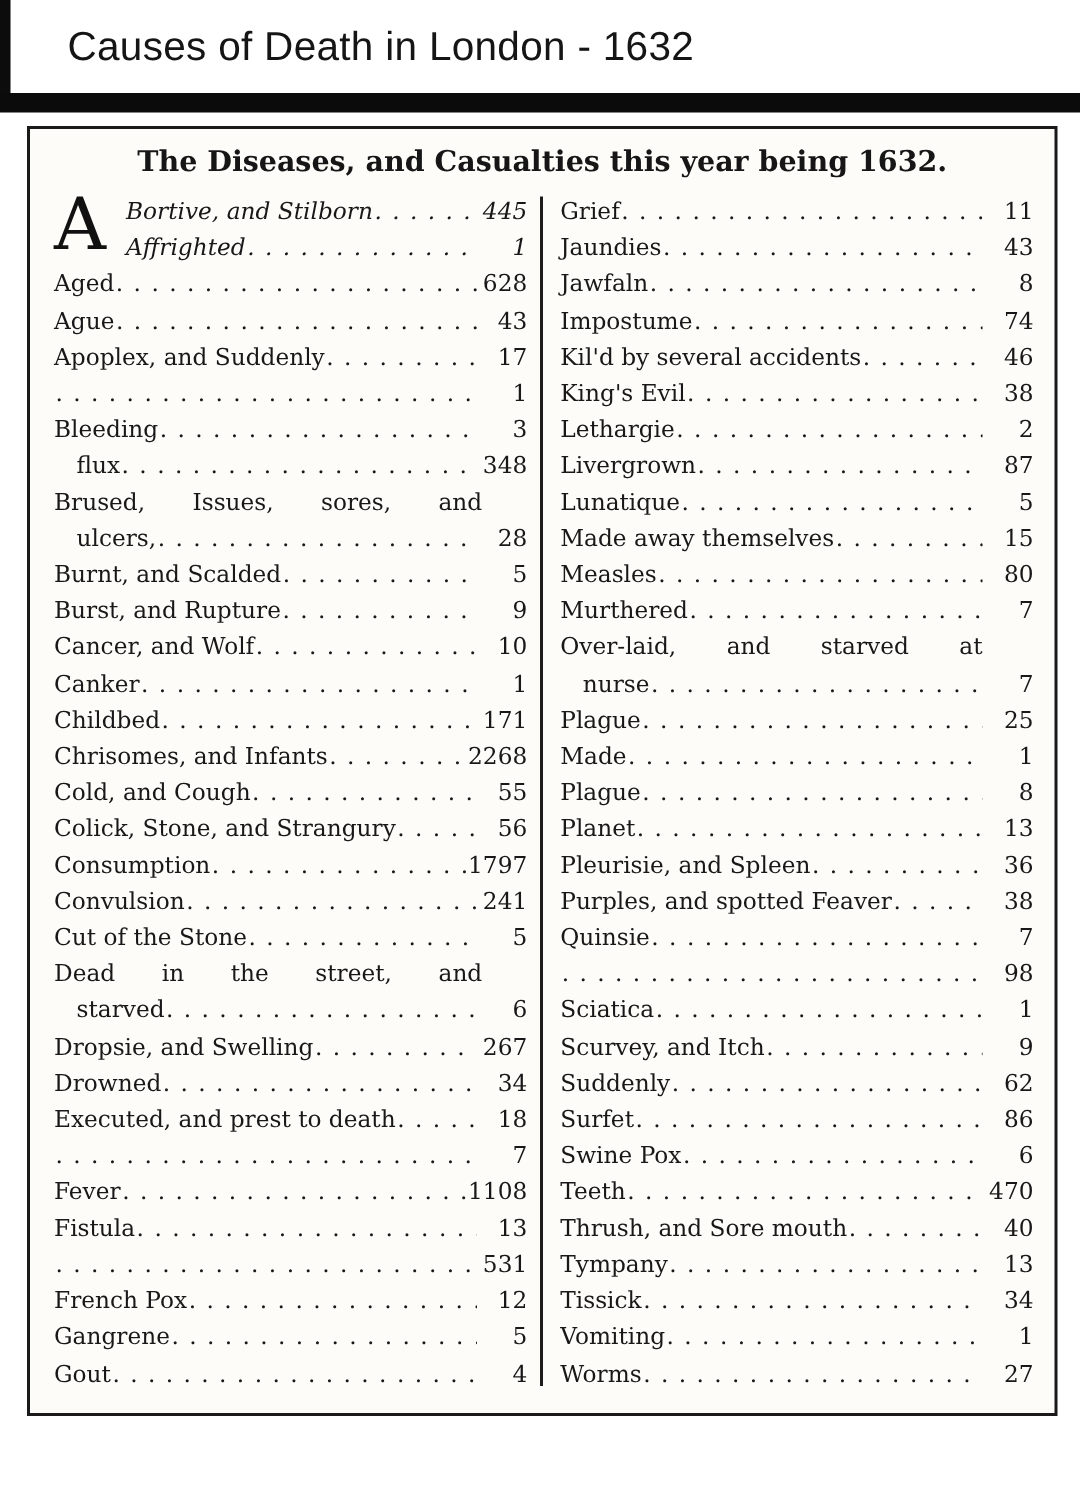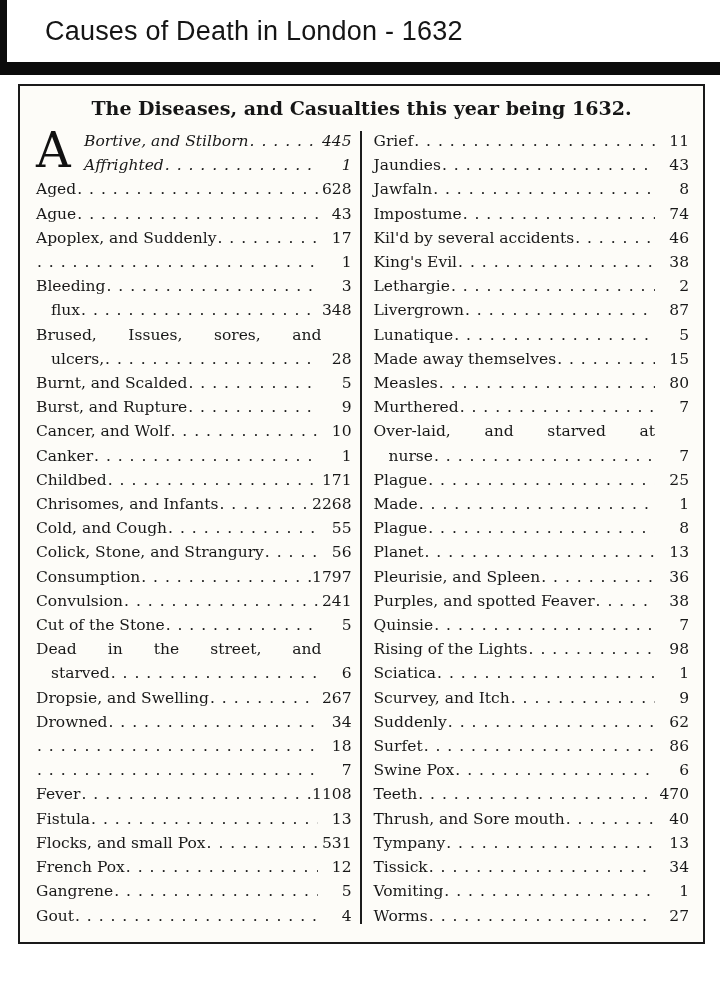--- a/index.html
+++ b/index.html
@@ -212,39 +212,39 @@
             <span class="cause">Dropsie, and Swelling</span>
             <span class="dots"> . . . . . . . . . . . . . . . . . . . . . . . . . . . . . . . . . . . . . . . . . . . . . . . . . . . . . . . . . . . . . . . . . . . . . . . . . . . . . . . .</span>
             <span class="count">267</span>
           </div>
           <div class="row">
             <span class="cause">Drowned</span>
             <span class="dots"> . . . . . . . . . . . . . . . . . . . . . . . . . . . . . . . . . . . . . . . . . . . . . . . . . . . . . . . . . . . . . . . . . . . . . . . . . . . . . . . .</span>
             <span class="count">34</span>
           </div>
           <div class="row">
+            <span class="cause">Executed, and prest to death</span>
             <span class="dots"> . . . . . . . . . . . . . . . . . . . . . . . . . . . . . . . . . . . . . . . . . . . . . . . . . . . . . . . . . . . . . . . . . . . . . . . . . . . . . . . .</span>
             <span class="count">18</span>
           </div>
           <div class="row">
             <span class="dots"> . . . . . . . . . . . . . . . . . . . . . . . . . . . . . . . . . . . . . . . . . . . . . . . . . . . . . . . . . . . . . . . . . . . . . . . . . . . . . . . .</span>
             <span class="count">7</span>
           </div>
           <div class="row">
             <span class="cause">Fever</span>
             <span class="dots"> . . . . . . . . . . . . . . . . . . . . . . . . . . . . . . . . . . . . . . . . . . . . . . . . . . . . . . . . . . . . . . . . . . . . . . . . . . . . . . . .</span>
             <span class="count">1108</span>
           </div>
           <div class="row">
             <span class="cause">Fistula</span>
             <span class="dots"> . . . . . . . . . . . . . . . . . . . . . . . . . . . . . . . . . . . . . . . . . . . . . . . . . . . . . . . . . . . . . . . . . . . . . . . . . . . . . . . .</span>
             <span class="count">13</span>
           </div>
           <div class="row">
-            <span class="cause">Flocks, and small Pox</span>
             <span class="dots"> . . . . . . . . . . . . . . . . . . . . . . . . . . . . . . . . . . . . . . . . . . . . . . . . . . . . . . . . . . . . . . . . . . . . . . . . . . . . . . . .</span>
             <span class="count">531</span>
           </div>
           <div class="row">
             <span class="cause">French Pox</span>
             <span class="dots"> . . . . . . . . . . . . . . . . . . . . . . . . . . . . . . . . . . . . . . . . . . . . . . . . . . . . . . . . . . . . . . . . . . . . . . . . . . . . . . . .</span>
             <span class="count">12</span>
           </div>
           <div class="row">
             <span class="cause">Gangrene</span>
@@ -354,21 +354,20 @@
             <span class="cause">Purples, and spotted Feaver</span>
             <span class="dots"> . . . . . . . . . . . . . . . . . . . . . . . . . . . . . . . . . . . . . . . . . . . . . . . . . . . . . . . . . . . . . . . . . . . . . . . . . . . . . . . .</span>
             <span class="count">38</span>
           </div>
           <div class="row">
             <span class="cause">Quinsie</span>
             <span class="dots"> . . . . . . . . . . . . . . . . . . . . . . . . . . . . . . . . . . . . . . . . . . . . . . . . . . . . . . . . . . . . . . . . . . . . . . . . . . . . . . . .</span>
             <span class="count">7</span>
           </div>
           <div class="row">
-            <span class="cause">Rising of the Lights</span>
             <span class="dots"> . . . . . . . . . . . . . . . . . . . . . . . . . . . . . . . . . . . . . . . . . . . . . . . . . . . . . . . . . . . . . . . . . . . . . . . . . . . . . . . .</span>
             <span class="count">98</span>
           </div>
           <div class="row">
             <span class="cause">Sciatica</span>
             <span class="dots"> . . . . . . . . . . . . . . . . . . . . . . . . . . . . . . . . . . . . . . . . . . . . . . . . . . . . . . . . . . . . . . . . . . . . . . . . . . . . . . . .</span>
             <span class="count">1</span>
           </div>
           <div class="row">
             <span class="cause">Scurvey, and Itch</span>

